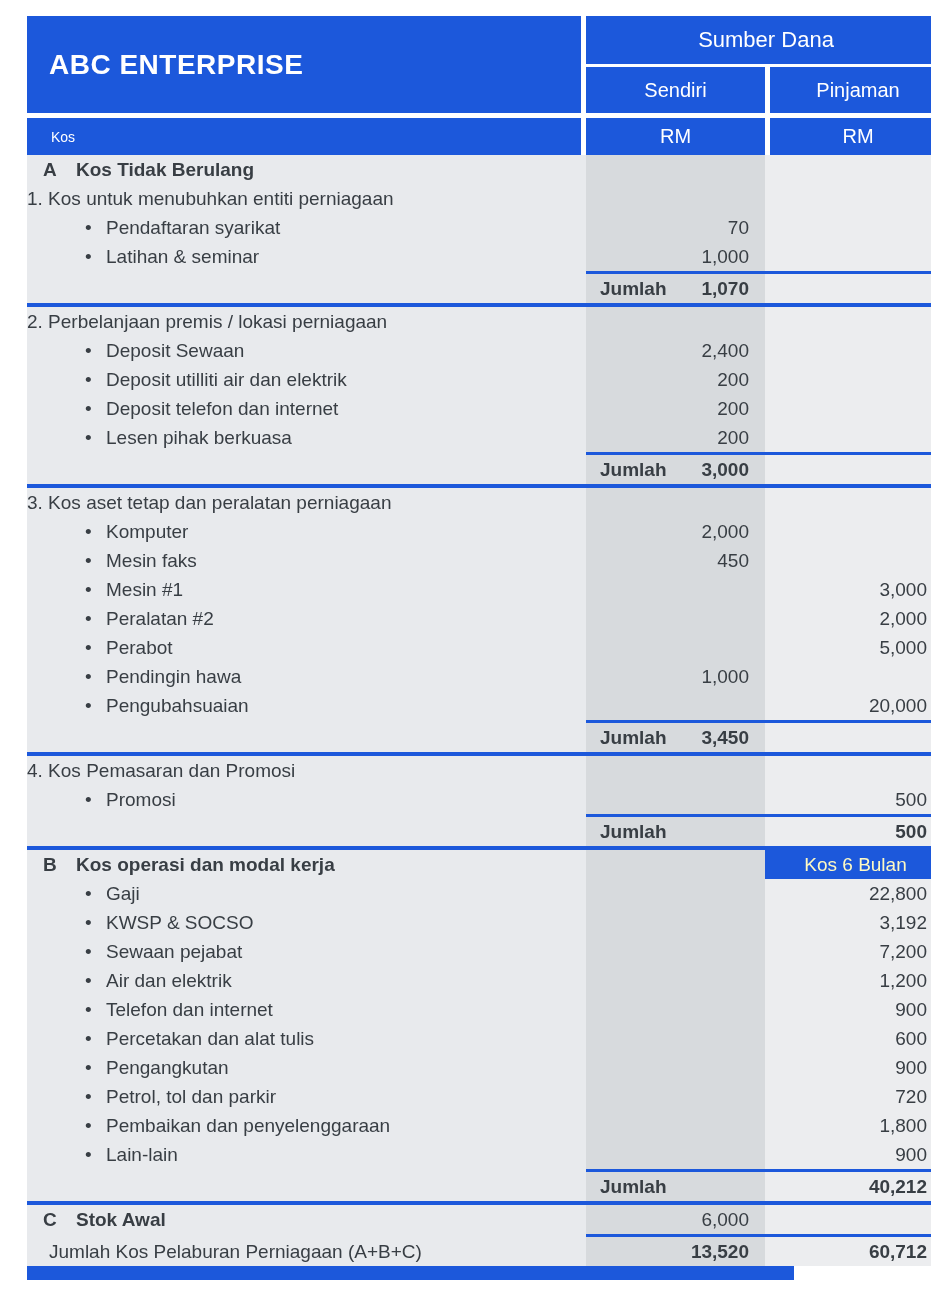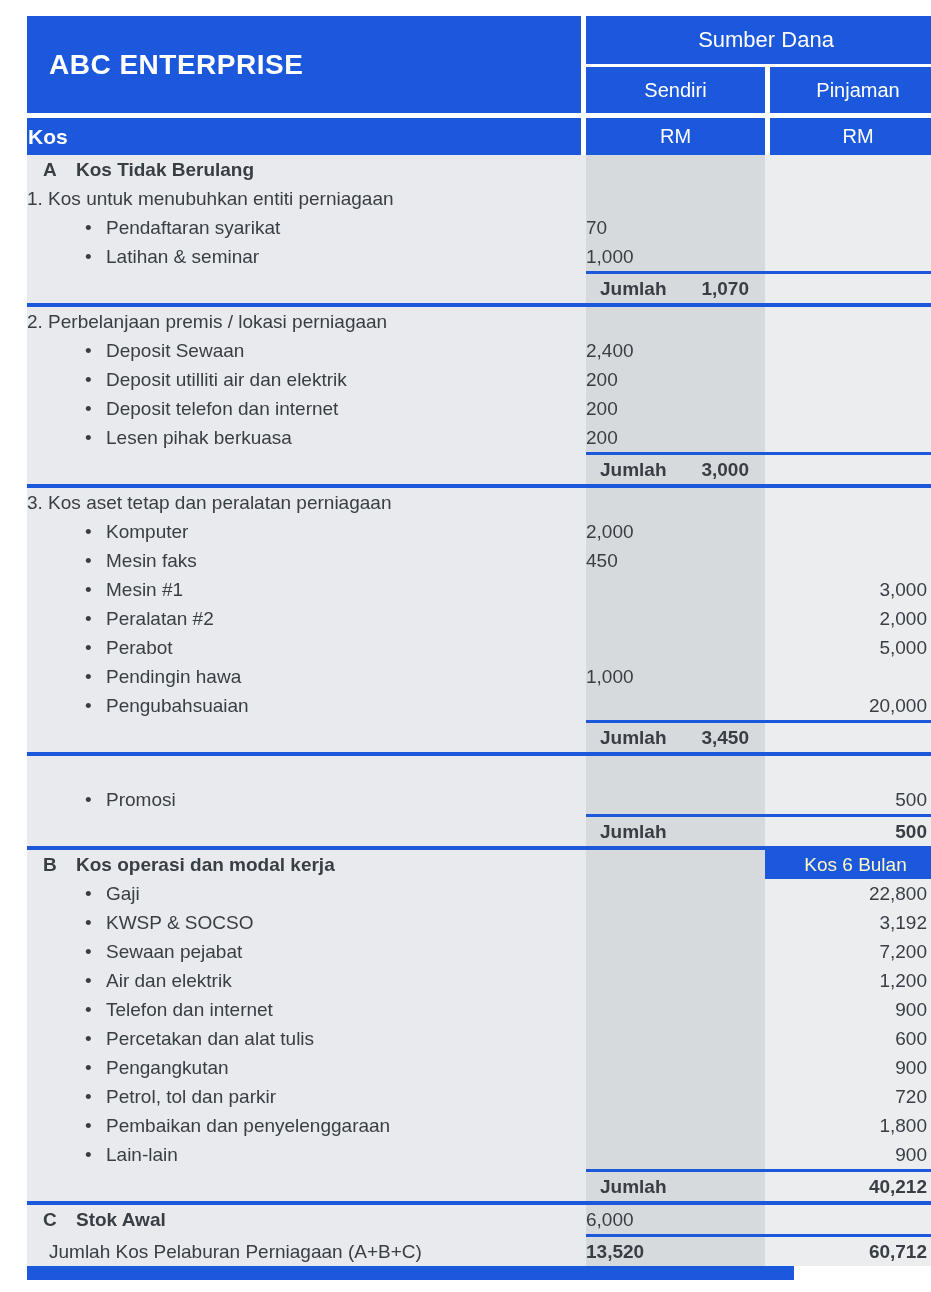--- a/index.html
+++ b/index.html
@@ -24,33 +24,33 @@
     display:grid;
     grid-template-columns:554px 179px 176px;
     grid-template-rows:37px;
     column-gap:5px;
     margin-top:5px;
   }
   .blue-cell { background:var(--blue,#1C58DB); color:#ffffff; display:flex; align-items:center; justify-content:center; }
   .company-cell { grid-row:1 / span 2; grid-column:1; justify-content:flex-start; padding-left:22px; font-size:28px; font-weight:700; letter-spacing:.5px; }
   .sumber-cell { grid-column:2 / span 2; grid-row:1; font-size:22px; }
   .sub-col     { font-size:20px; }
-  .kos-cell    { justify-content:flex-start; padding-left:1px; font-size:21px; font-weight:700; }
+  .kos-cell    { justify-content:flex-start; padding-left:24px; font-size:14px; font-weight:400; }
   .rm-cell     { font-size:20px; }
 
   
   .body { position:relative; width:919px; background:#E8EAED; }
   .bg-strip, .bg-pinj { position:absolute; top:0; bottom:0; }
   .bg-strip { left:559px; width:179px; background:#D7DADD; }
   .bg-pinj  { left:738px; width:181px; background:#ECEDEF; }
   .rows { position:relative; }
 
   .row { display:grid; grid-template-columns:559px 179px 181px; height:29px; align-items:center; font-size:19px; }
   .c-left  { display:flex; align-items:center; overflow:hidden; white-space:nowrap; }
-  .c-send  { text-align:left; padding-right:16px; }
+  .c-send  { text-align:right; padding-right:16px; }
   .c-pinj  { text-align:right; padding-right:19px; height:100%; display:flex; align-items:center; justify-content:flex-end; }
 
   .letter { margin-left:16px; width:33px; font-weight:700; flex:0 0 33px; }
   .sec-label { font-weight:700; }
   .bullet-dot { margin-left:58px; width:21px; flex:0 0 21px; font-size:19px; }
   .total .c-left { padding-left:22px; }
 
   .subtotal .c-send { display:flex; justify-content:space-between; align-items:center; padding-left:14px; font-weight:700;gap:24px; }
   .bold-val { font-weight:700; }
 
@@ -242,20 +242,23 @@
         <div class="rule-right"></div>
         <div class="row subtotal">
           <div class="c-left"></div>
           <div class="c-send">
             <div>Jumlah</div>
             <div>3,450</div>
           </div>
         </div>
         <div class="rule-full"></div>
         <div class="row subsection">
+          <div class="c-left">
+            <div>4. Kos Pemasaran dan Promosi</div>
+          </div>
           <div class="c-send"></div>
           <div class="c-pinj"></div>
         </div>
         <div class="row bullet">
           <div class="c-left">
             <div class="bullet-dot">•</div>
             <div>Promosi</div>
           </div>
           <div class="c-send"></div>
           <div class="c-pinj">500</div>

